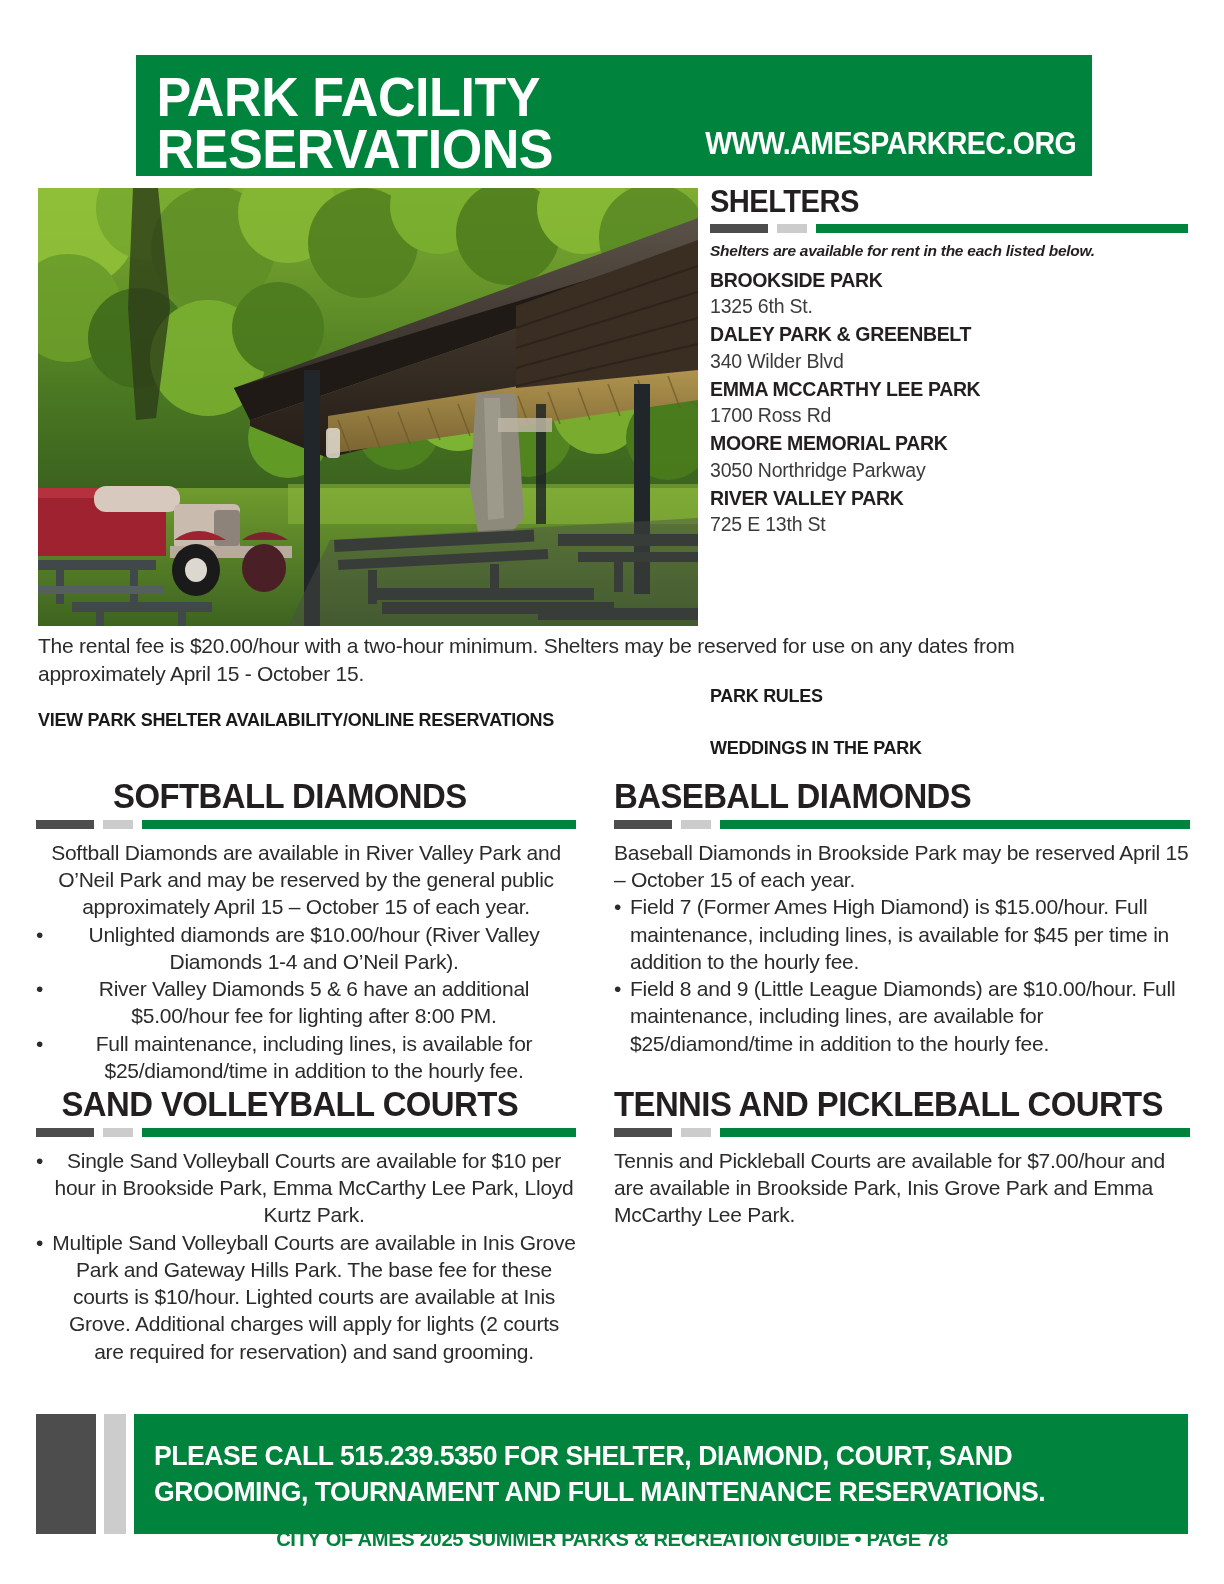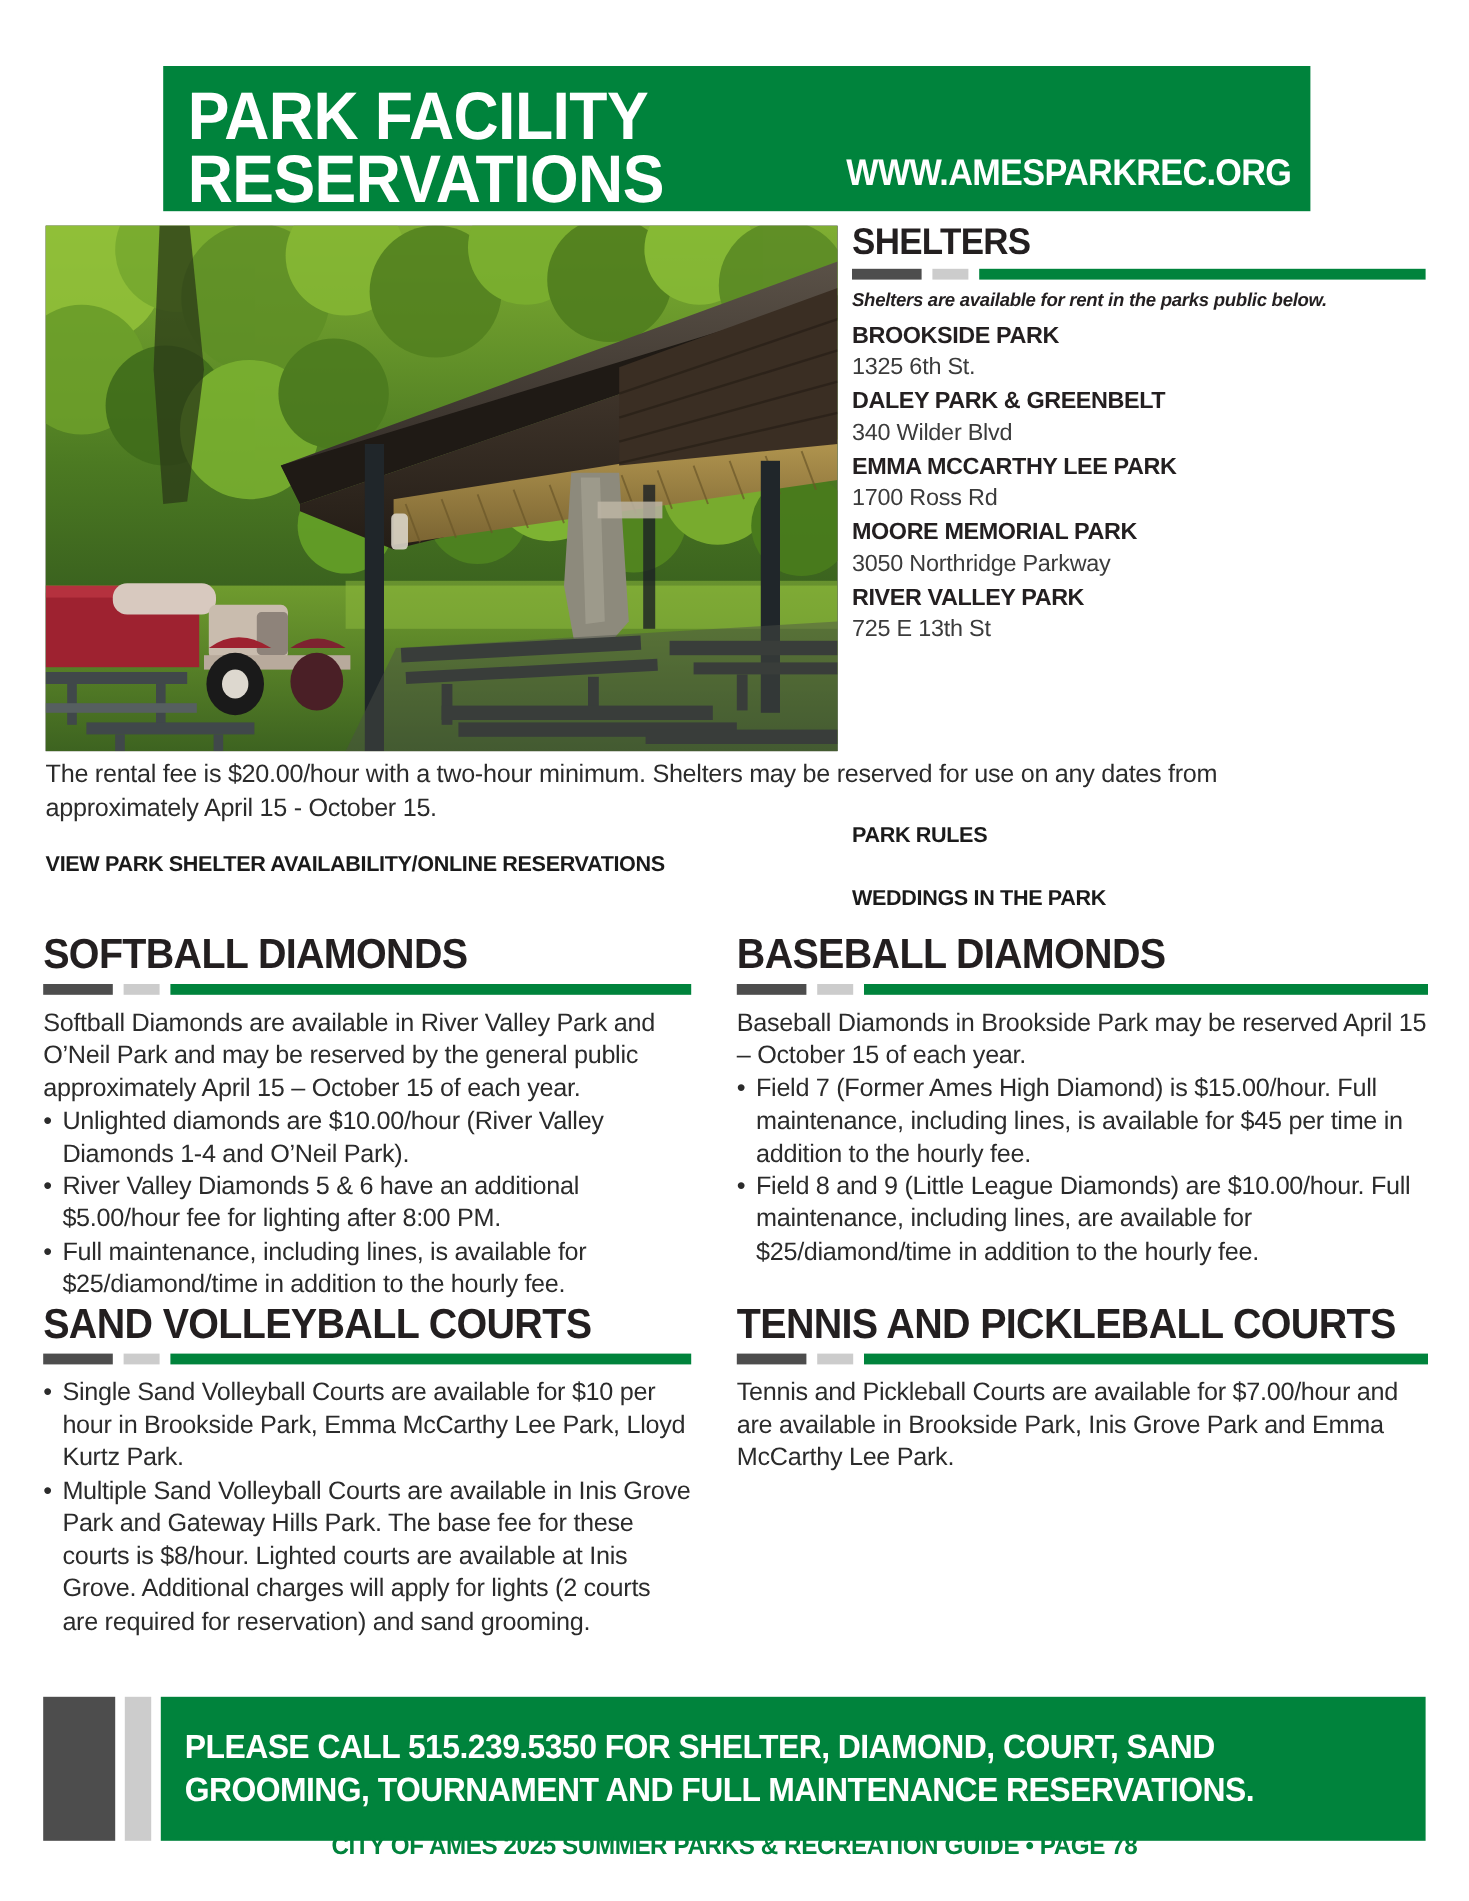--- a/index.html
+++ b/index.html
@@ -178,21 +178,21 @@
     left: 710px;
     top: 738px;
     font-size: 18px;
     font-weight: bold;
     letter-spacing: -0.3px;
     color: #1a1a1a;
   }
 
   
   .block { position: absolute; }
-  .block.left  { left: 36px; width: 540px; }
+  .block.left  { left: 36px; width: 540px; text-align: center; }
   .block.right { left: 614px; width: 576px; }
   .block.row1  { top: 778px; }
   .block.row2  { top: 1086px; }
 
   .body-text {
     font-size: 21px;
     line-height: 1.30;
     letter-spacing: -0.25px;
     color: #2b2b2b;
     margin-top: 10px;
@@ -419,21 +419,21 @@
 
   <div class="shelters">
     <div class="sec-title">SHELTERS</div>
     <div class="rule">
       <div class="r-dark"></div>
       <div class="r-sp1"></div>
       <div class="r-light"></div>
       <div class="r-sp2"></div>
       <div class="r-green"></div>
     </div>
-    <div class="shelters-note">Shelters are available for rent in the parks public below.</div>
+    <div class="shelters-note">Shelters are available for rent in the each listed below.</div>
 
     <div class="park-list">
       <div class="park-item">
         <div class="park-name">BROOKSIDE PARK</div>
         <div class="park-addr">1325 6th St.</div>
       </div>
       <div class="park-item">
         <div class="park-name">DALEY PARK &amp; GREENBELT</div>
         <div class="park-addr">340 Wilder Blvd</div>
       </div>
@@ -495,21 +495,21 @@
     <div class="sec-title big">SAND VOLLEYBALL COURTS</div>
     <div class="rule">
       <div class="r-dark"></div>
       <div class="r-sp1"></div>
       <div class="r-light"></div>
       <div class="r-sp2"></div>
       <div class="r-green"></div>
     </div>
     <ul class="bullets" style="margin-top:10px">
       <li>Single Sand Volleyball Courts are available for $10 per hour in Brookside Park, Emma McCarthy Lee Park, Lloyd Kurtz Park.</li>
-      <li>Multiple Sand Volleyball Courts are available in Inis Grove Park and Gateway Hills Park.  The base fee for these courts is $8/hour.  Lighted courts are available at Inis Grove. Additional charges will apply for lights (2 courts are required for reservation) and sand grooming.</li>
+      <li>Multiple Sand Volleyball Courts are available in Inis Grove Park and Gateway Hills Park.  The base fee for these courts is $10/hour.  Lighted courts are available at Inis Grove. Additional charges will apply for lights (2 courts are required for reservation) and sand grooming.</li>
     </ul>
   </div>
 
   <div class="block right row2">
     <div class="sec-title big">TENNIS AND PICKLEBALL COURTS</div>
     <div class="rule">
       <div class="r-dark"></div>
       <div class="r-sp1"></div>
       <div class="r-light"></div>
       <div class="r-sp2"></div>

